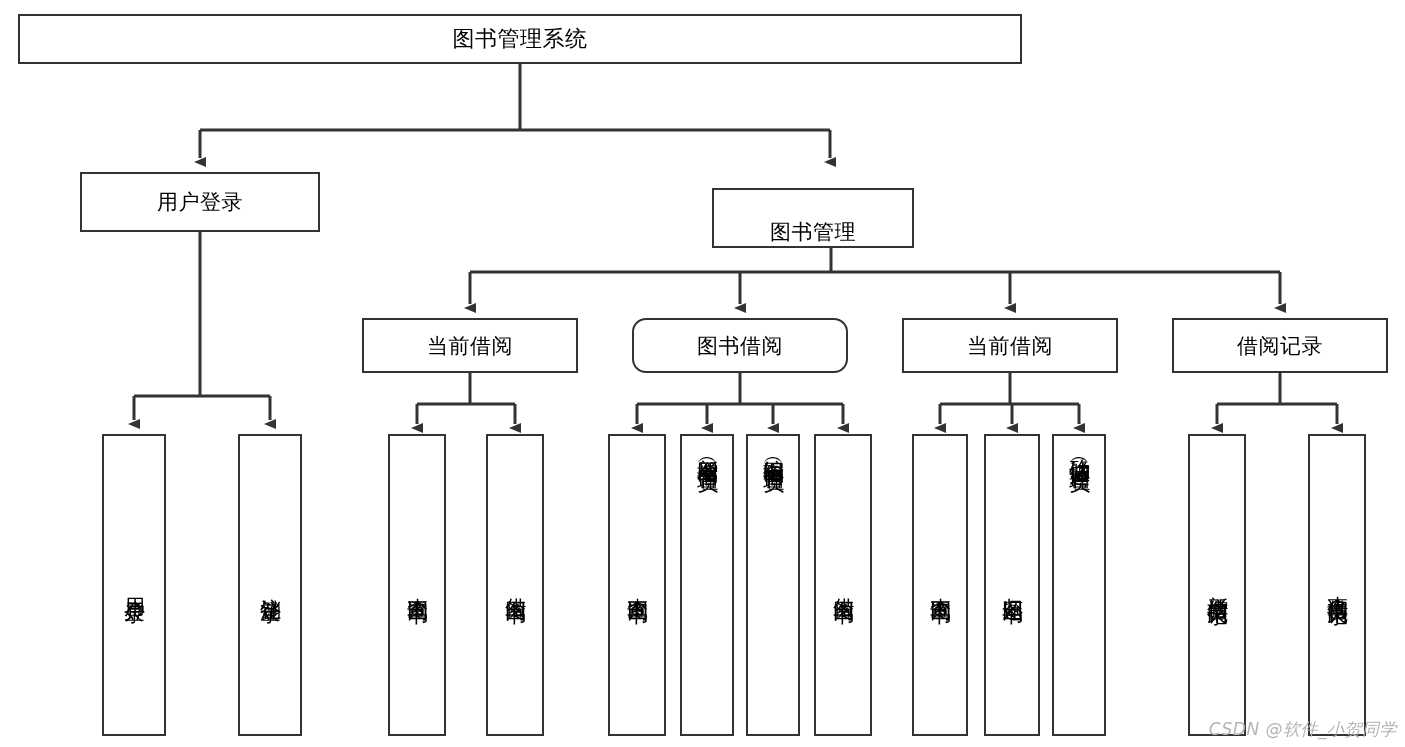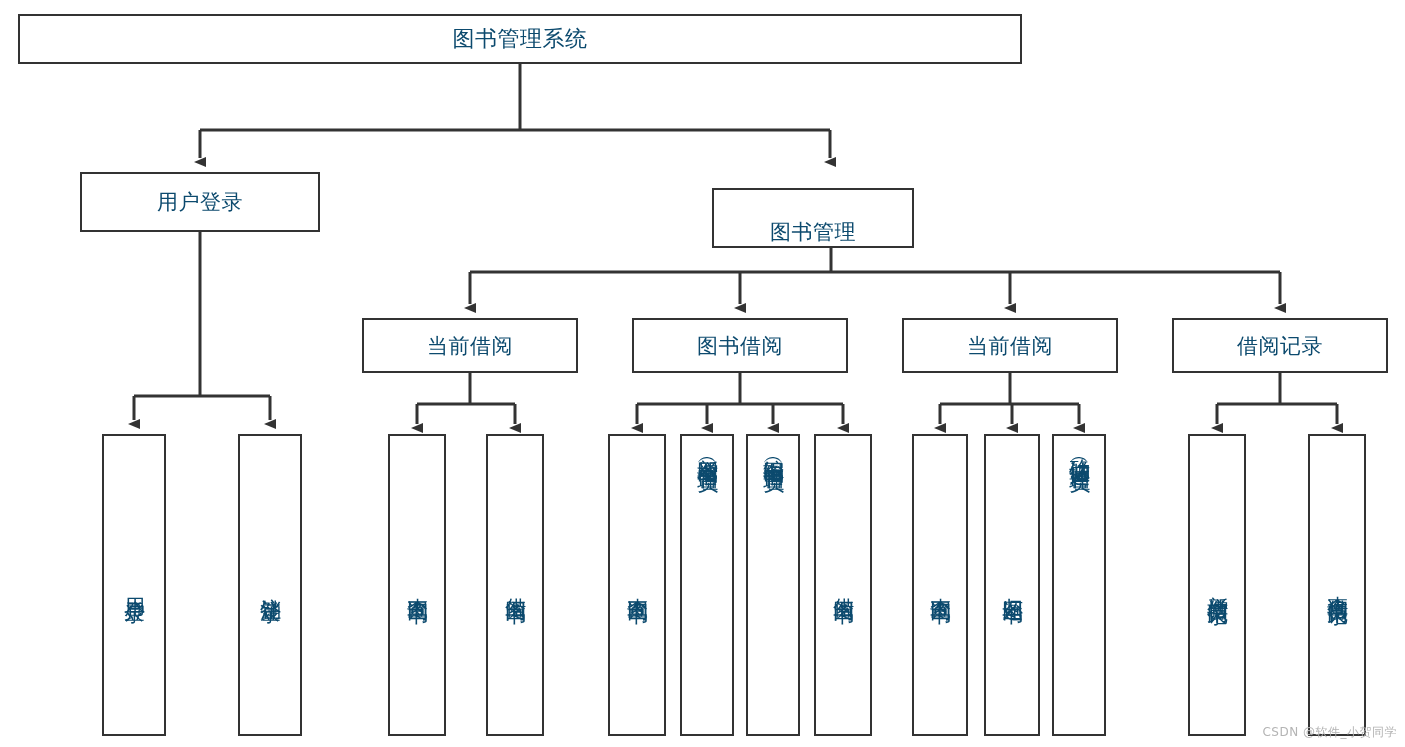--- a/index.html
+++ b/index.html
@@ -27,21 +27,21 @@
     pointer-events: none;
   }
   .node {
     position: absolute;
     box-sizing: border-box;
     border: 2px solid #333333;
     background: #ffffff;
     display: flex;
     align-items: center;
     justify-content: center;
-    color: #0c4a6e;
+    color: #000000;
   }
   .node.horiz {
     font-size: 21px;
     letter-spacing: 0.5px;
   }
   .node.vert {
     font-size: 21px;
     padding-top: 6px;
     padding-bottom: 6px;
     align-items: flex-start;
@@ -57,24 +57,25 @@
     margin-top: auto;
     margin-bottom: auto;
   }
   .node.root {
     font-size: 22px;
   }
   .watermark {
     position: absolute;
     right: 8px;
     bottom: 6px;
-    font-size: 12px;
+    font-size: 17px;
     color: #b4b4b4;
     letter-spacing: 0.5px;
     white-space: nowrap;
+    font-style: italic;
   }
 </style>
 </head>
 <body>
 
 <div id="canvas">
 
   <svg id="edges" viewBox="0 0 1405 747" xmlns="http://www.w3.org/2000/svg">
     <defs>
       <marker id="arrow" markerWidth="10" markerHeight="12" refX="1" refY="6" orient="auto" markerUnits="userSpaceOnUse">
@@ -132,21 +133,21 @@
   <div class="node horiz" style="left:80px; top:172px; width:240px; height:60px;">
     <span>用户登录</span>
   </div>
   <div class="node horiz" style="left:712px; top:188px; width:202px; height:60px;align-items:flex-end;">
     <span>图书管理</span>
   </div>
 
   <div class="node horiz" style="left:362px; top:318px; width:216px; height:55px;">
     <span>当前借阅</span>
   </div>
-  <div class="node horiz" style="left:632px; top:318px; width:216px; height:55px;">
+  <div class="node horiz" style="left:632px; top:318px; width:216px; height:55px;border-radius:14px;">
     <span>图书借阅</span>
   </div>
   <div class="node horiz" style="left:902px; top:318px; width:216px; height:55px;">
     <span>当前借阅</span>
   </div>
   <div class="node horiz" style="left:1172px; top:318px; width:216px; height:55px;font-family:Liberation Mono, monospace;">
     <span>借阅记录</span>
   </div>
 
   <div class="node vert mid" style="left:102px; top:434px; width:64px; height:302px;">

